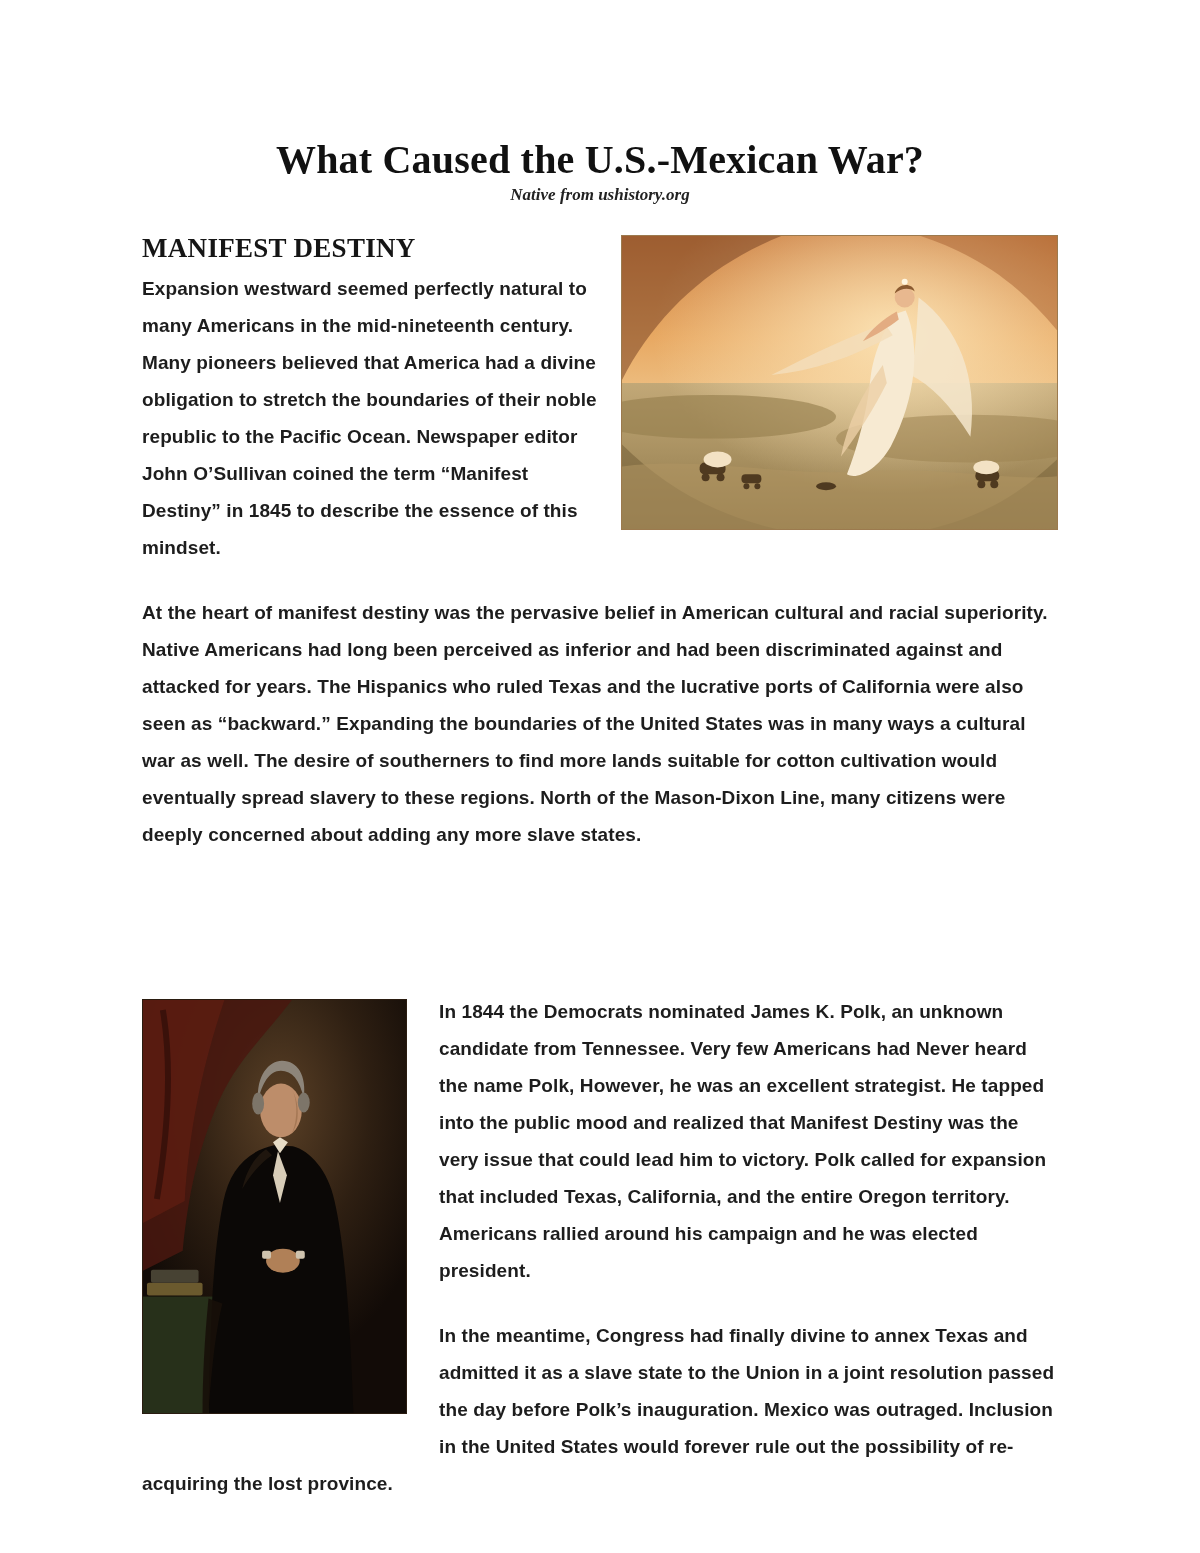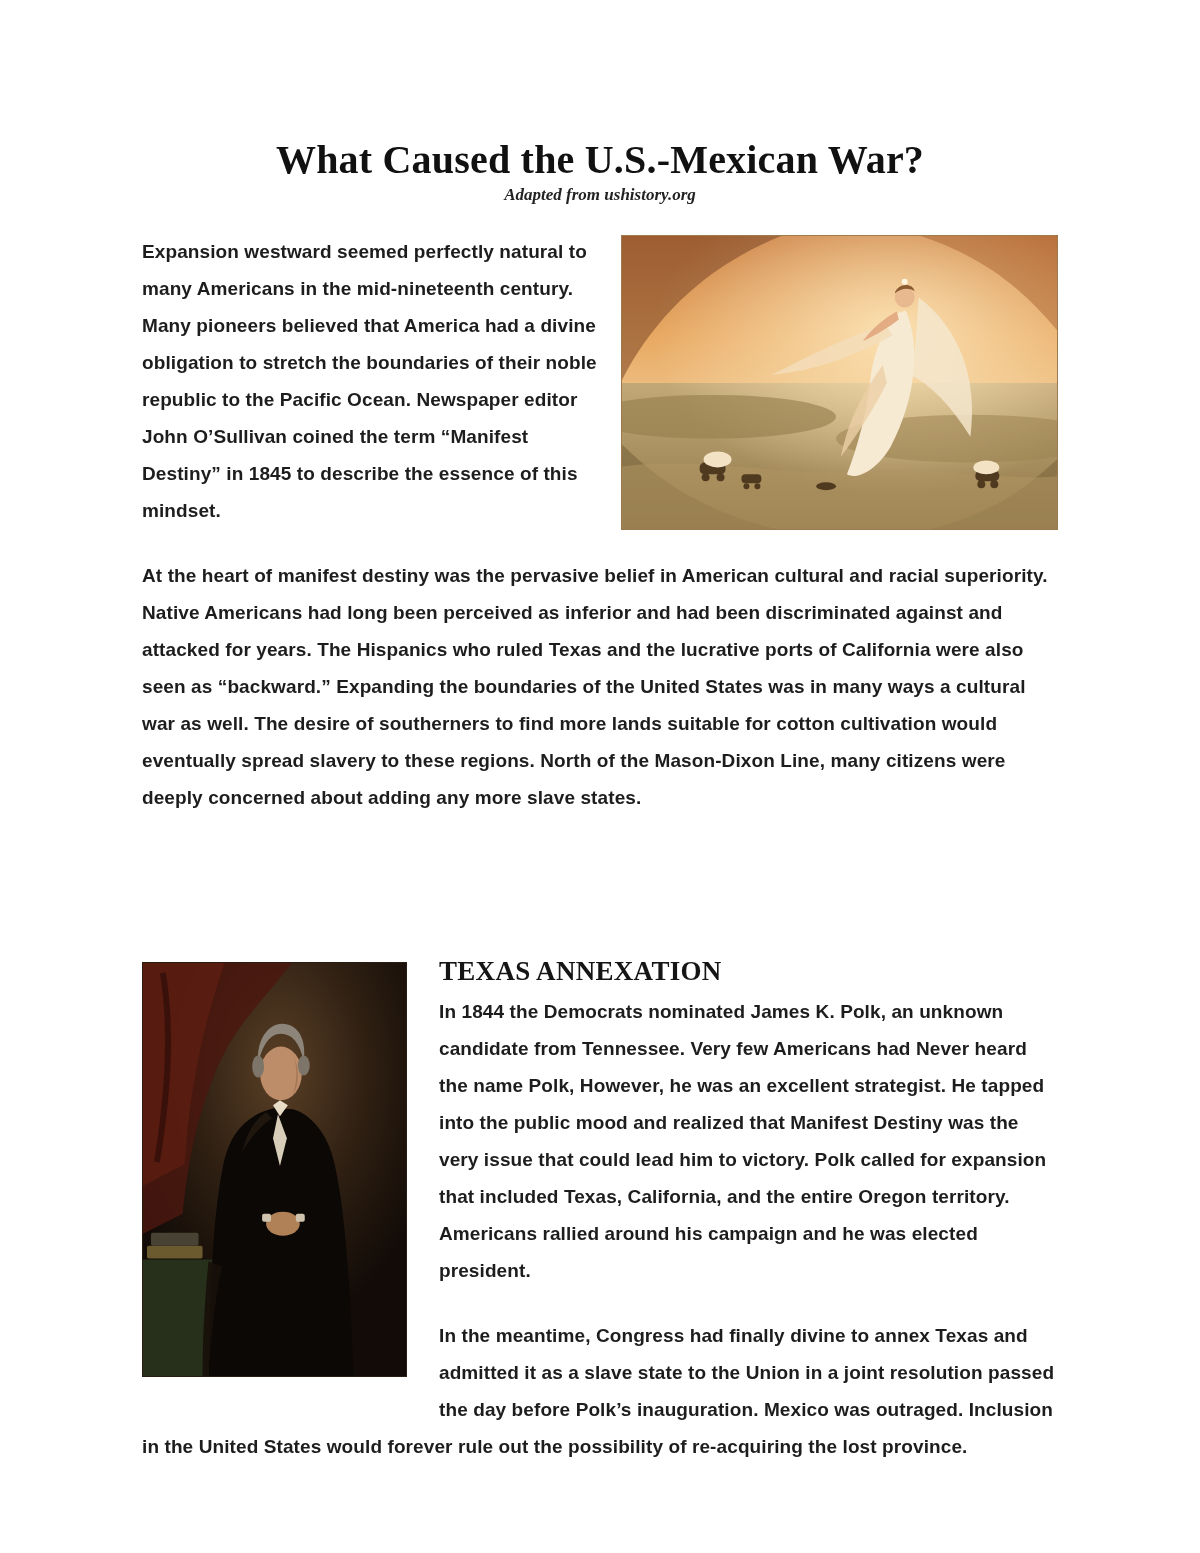--- a/index.html
+++ b/index.html
@@ -75,21 +75,21 @@
     background: #1a110a;
   }
   figure svg { display: block; width: 100%; height: 100%; }
 </style>
 </head>
 <body>
 
 <div class="page">
 
   <h1 class="title">What Caused the U.S.-Mexican War?</h1>
-  <div class="subtitle">Adapted from ushistory.org</div>
+  <div class="subtitle">Native from ushistory.org</div>
 
   <section class="section-manifest">
 
     <figure class="painting" aria-label="American Progress painting">
       <svg viewBox="0 0 437 295" preserveAspectRatio="none">
         <defs>
           <linearGradient id="sky" x1="0" y1="0" x2="0" y2="1">
             <stop offset="0" stop-color="#c97b3e"></stop>
             <stop offset="0.35" stop-color="#e8a963"></stop>
             <stop offset="0.6" stop-color="#efc68c"></stop>
@@ -135,20 +135,21 @@
         <path d="M285,75 C300,110 296,162 270,212 C256,236 236,246 226,240 C236,214 246,180 250,140 C255,110 266,90 276,78 Z" fill="#f7ead2"></path>
         <path d="M272,100 C232,122 192,136 150,140 C192,118 232,100 264,88 Z" fill="#f3ddba" opacity="0.85"></path>
         <path d="M262,130 C240,160 226,190 220,222 C238,198 254,172 266,148 Z" fill="#eccfa6" opacity="0.8"></path>
         <circle cx="284" cy="62" r="10" fill="#e8b88f"></circle>
         <path d="M274,58 C276,48 292,46 294,56 C290,52 280,52 274,58 Z" fill="#8a5a30"></path>
         <circle cx="284" cy="46" r="3" fill="#fff6e0"></circle>
         <path d="M276,76 C262,84 250,94 242,106 C254,100 268,92 278,84 Z" fill="#e3ac82"></path>
       </svg>
     </figure>
 
+    <h2 class="section-heading">MANIFEST DESTINY</h2>
     <p class="body-par first">Expansion westward seemed perfectly natural to many Americans in the mid-nineteenth century. Many pioneers believed that America had a divine obligation to stretch the boundaries of their noble republic to the Pacific Ocean. Newspaper editor John O’Sullivan coined the term “Manifest Destiny” in 1845 to describe the essence of this mindset.</p>
     <p class="body-par second">At the heart of manifest destiny was the pervasive belief in American cultural and racial superiority. Native Americans had long been perceived as inferior and had been discriminated against and attacked for years. The Hispanics who ruled Texas and the lucrative ports of California were also seen as “backward.” Expanding the boundaries of the United States was in many ways a cultural war as well. The desire of southerners to find more lands suitable for cotton cultivation would eventually spread slavery to these regions. North of the Mason-Dixon Line, many citizens were deeply concerned about adding any more slave states.</p>
   </section>
 
   <section class="section-texas">
 
     <figure class="portrait" aria-label="Portrait of James K. Polk">
       <svg viewBox="0 0 265 415" preserveAspectRatio="none">
         <defs>
           <radialGradient id="pg" cx="0.52" cy="0.26" r="0.62">
@@ -173,18 +174,17 @@
         <path d="M116,101 C114,76 127,61 140,61 C156,61 165,76 162,99 C158,80 150,71 139,71 C127,71 120,84 116,101 Z" fill="#8d857a"></path>
         <ellipse cx="116" cy="104" rx="6" ry="11" fill="#7d7569"></ellipse>
         <ellipse cx="162" cy="103" rx="6" ry="10" fill="#7d7569"></ellipse>
         <ellipse cx="141" cy="262" rx="17" ry="12" fill="#b08057"></ellipse>
         <rect x="120" y="252" width="9" height="8" rx="2" fill="#cfc3ae"></rect>
         <rect x="154" y="252" width="9" height="8" rx="2" fill="#cfc3ae"></rect>
         <path d="M66,415 C70,360 74,330 80,305 L66,300 C62,340 60,380 60,415 Z" fill="#171009" opacity="0.9"></path>
       </svg>
     </figure>
 
-    <h2 class="section-heading">TEXAS ANNEXATION</h2>
     <p class="body-par first">In 1844 the Democrats nominated James K. Polk, an unknown candidate from Tennessee. Very few Americans had Never heard the name Polk, However, he was an excellent strategist. He tapped into the public mood and realized that Manifest Destiny was the very issue that could lead him to victory. Polk called for expansion that included Texas, California, and the entire Oregon territory. Americans rallied around his campaign and he was elected president.</p>
     <p class="body-par second">In the meantime, Congress had finally divine to annex Texas and admitted it as a slave state to the Union in a joint resolution passed the day before Polk’s inauguration. Mexico was outraged. Inclusion in the United States would forever rule out the possibility of re-acquiring the lost province.</p>
   </section>
 
 </div>
 
 </body></html>

